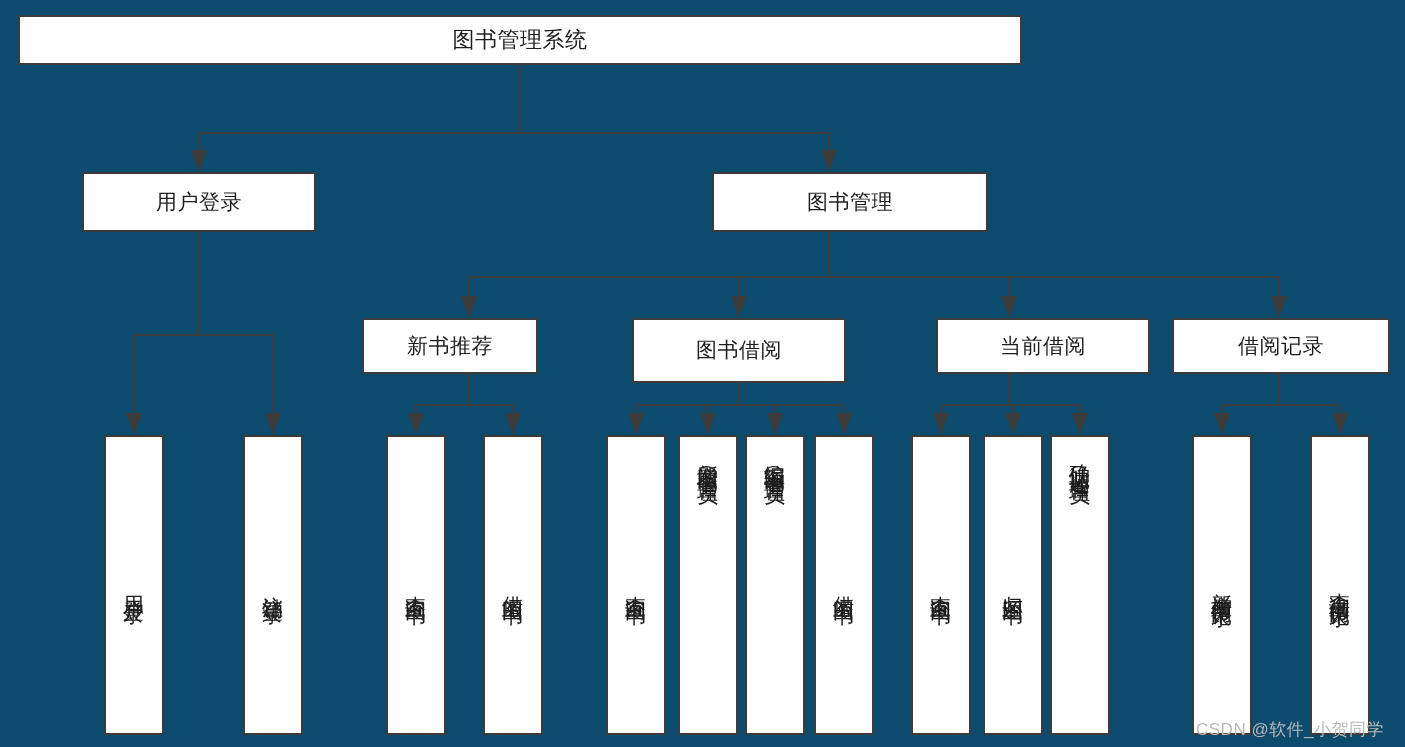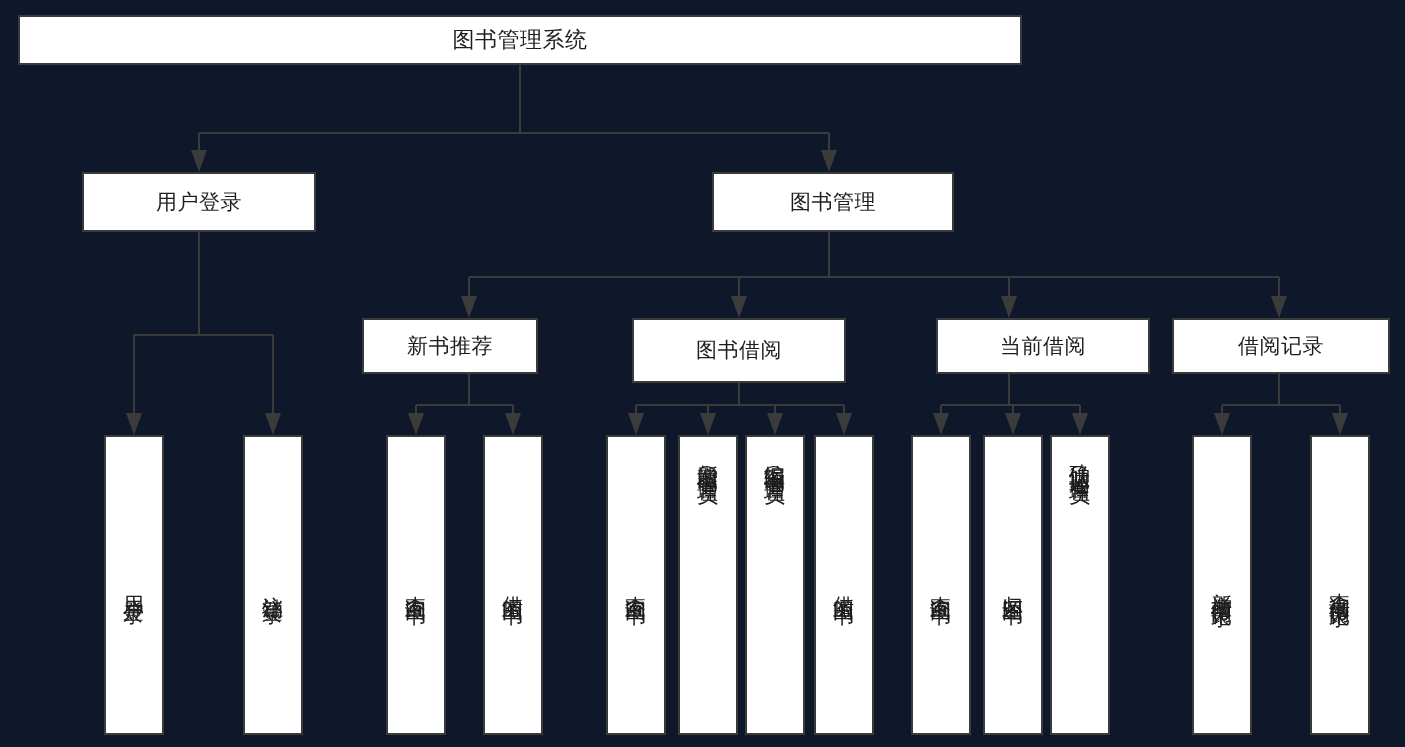--- a/index.html
+++ b/index.html
@@ -7,21 +7,21 @@
     padding: 0;
     background: #ffffff;
   }
   body {
     font-family: "Liberation Sans", "DejaVu Sans", sans-serif;
   }
   #diagram-root {
     position: relative;
     width: 1405px;
     height: 747px;
-    background: #0f172a;
+    background: #0c4a6e;
     overflow: hidden;
   }
   #edges-layer {
     position: absolute;
     left: 0;
     top: 0;
     width: 1405px;
     height: 747px;
     pointer-events: none;
   }
@@ -135,21 +135,21 @@
       <path d="M 1332 413 L 1348 413 L 1340 435 Z" fill="#3b3b3b"></path>
     </svg>
 
   <div id="nodes-layer">
       <div class="node horiz root" style="left: 18px; top: 15px; width: 1004px; height: 50px;">
         <span class="node-label">图书管理系统</span>
       </div>
       <div class="node horiz" style="left: 82px; top: 172px; width: 234px; height: 60px;">
         <span class="node-label">用户登录</span>
       </div>
-      <div class="node horiz" style="left: 712px; top: 172px; width: 242px; height: 60px;">
+      <div class="node horiz" style="left: 712px; top: 172px; width: 276px; height: 60px;">
         <span class="node-label">图书管理</span>
       </div>
       <div class="node horiz" style="left: 362px; top: 318px; width: 176px; height: 56px;">
         <span class="node-label">新书推荐</span>
       </div>
       <div class="node horiz" style="left: 632px; top: 318px; width: 214px; height: 65px;">
         <span class="node-label">图书借阅</span>
       </div>
       <div class="node horiz" style="left: 936px; top: 318px; width: 214px; height: 56px;">
         <span class="node-label">当前借阅</span>
@@ -191,14 +191,15 @@
         <span class="node-label">确认归还（管理员）</span>
       </div>
       <div class="node vert centered" style="left: 1192px; top: 435px; width: 60px; height: 300px;">
         <span class="node-label">新增借阅记录</span>
       </div>
       <div class="node vert centered" style="left: 1310px; top: 435px; width: 60px; height: 300px;">
         <span class="node-label">查询借阅记录</span>
       </div>
     </div>
 
+  <div class="watermark" style="left: 1196px; top: 718px;">CSDN @软件_小贺同学</div>
 
 </div>
 
 </body></html>

